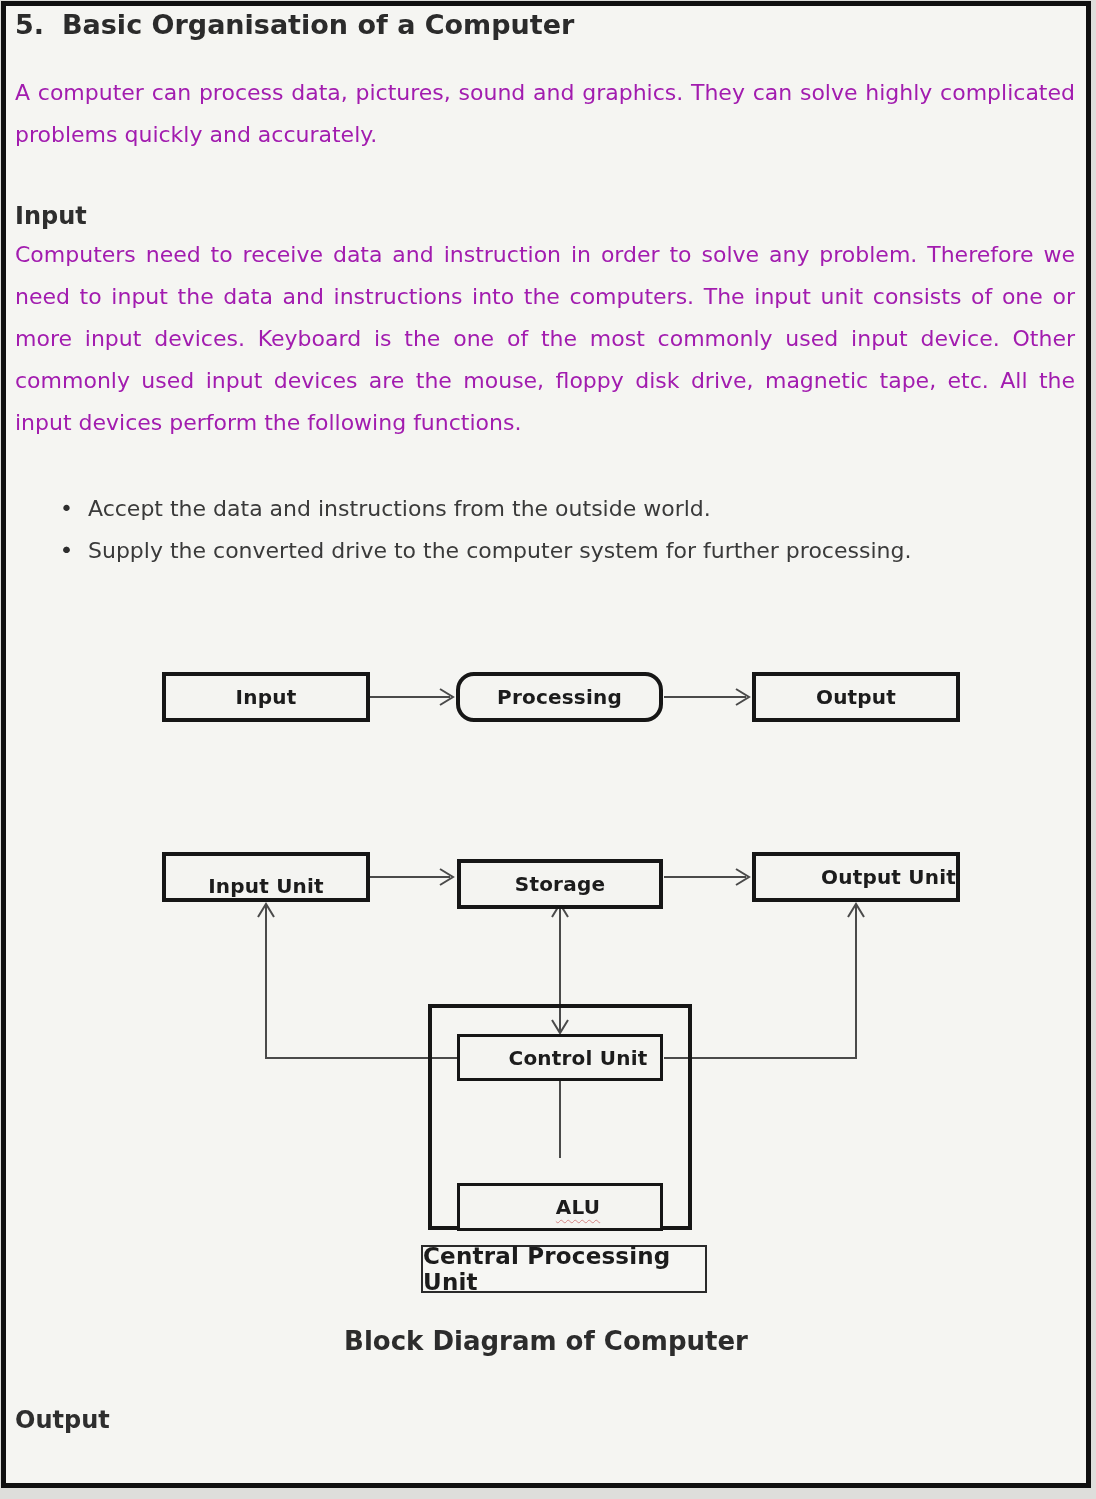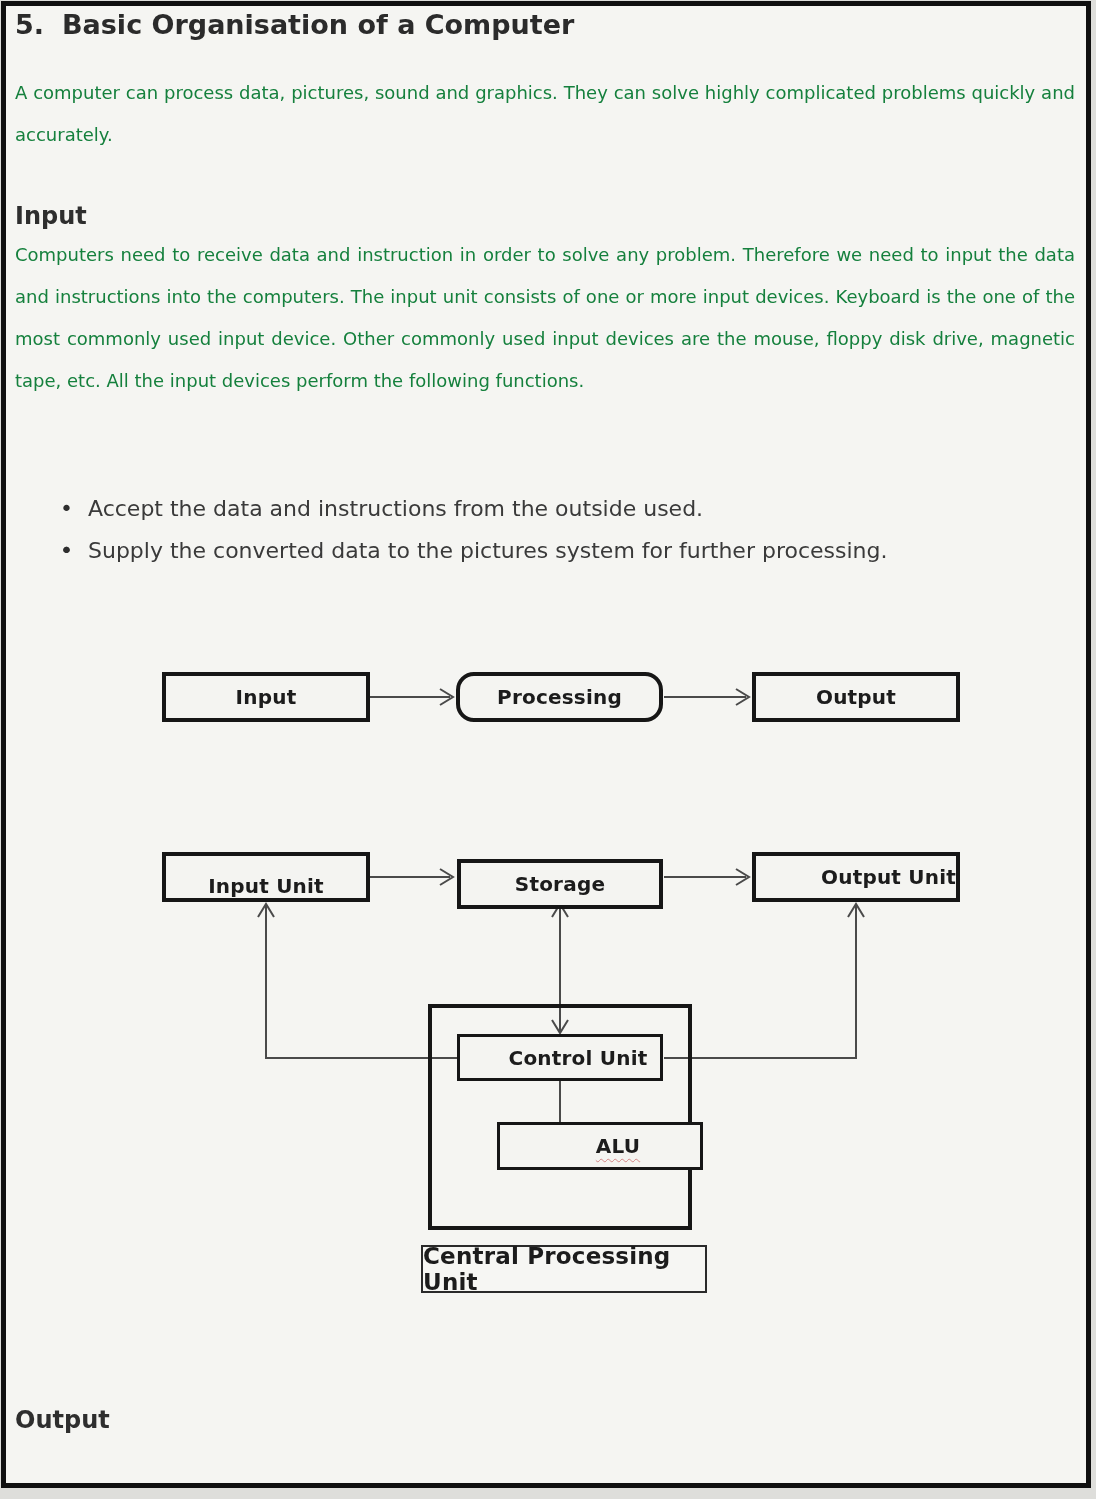--- a/index.html
+++ b/index.html
@@ -14,21 +14,21 @@
     position:absolute; left:1px; top:1px;
     width:1090px; height:1487px;
     background:#f5f5f2;
     border:5px solid #101010;
     box-sizing:border-box;
     overflow:hidden;
   }
   
   .tblock {
     position:absolute; left:9px; right:11px;
-    color:#15803d; font-size:18px; line-height:42px;
+    color:#a21caf; font-size:22px; line-height:42px;
     text-align:justify;
   }
   .title-row {
     position:absolute; left:9px; top:2px;
     display:flex; align-items:baseline;
     color:#2b2b2b; font-weight:bold; font-size:27px; line-height:34px;
   }
   .title-num { width:47px; }
   .heading {
     position:absolute; left:9px;
@@ -82,28 +82,28 @@
   </div>
 
   <div class="tblock" style="top:66px;">A computer can process data, pictures, sound and graphics.  They can solve highly complicated problems quickly and accurately.</div>
 
   <div class="heading" style="top:196px;">Input</div>
   <div class="tblock" style="top:228px;">Computers need to receive data and instruction in order to solve any problem. Therefore we need to input the data and instructions into the computers. The input unit consists of one or more input devices. Keyboard is the one of the most commonly used input device. Other commonly used input devices are the mouse, floppy disk drive, magnetic tape, etc. All the input devices perform the following functions.</div>
 
   <ul class="bullets" style="top:482px;">
     <li>
       <span class="bullet-dot">•</span>
-      <span>Accept the data and instructions from the outside used.</span>
+      <span>Accept the data and instructions from the outside world.</span>
     </li>
     <li>
       <span class="bullet-dot">•</span>
     </li>
     <li>
       <span class="bullet-dot">•</span>
-      <span>Supply the converted data to the pictures system for further processing.</span>
+      <span>Supply the converted drive to the computer system for further processing.</span>
     </li>
   </ul>
 
   <svg class="connectors" width="1080" height="1477" viewBox="0 0 1080 1477">
     <g stroke="#4a4a4a" stroke-width="2" fill="none">
 
       <path d="M364 691 H444"></path>
       <path d="M434 683 L447 691 L434 699"></path>
       <path d="M658 691 H740"></path>
       <path d="M730 683 L743 691 L730 699"></path>
@@ -144,23 +144,24 @@
     <span>Storage</span>
   </div>
   <div class="dbox" style="left:746px; top:846px; width:208px; height:50px;justify-content:flex-end;">
     <span>Output Unit</span>
   </div>
 
   <div class="dbox cpu-outer" style="left:422px; top:998px; width:264px; height:226px;"></div>
   <div class="dbox inner-box" style="left:451px; top:1028px; width:206px; height:47px;">
     <span>Control Unit</span>
   </div>
-  <div class="dbox inner-box" style="left:451px; top:1116px; width:206px; height:48px;margin-left:40px;">
+  <div class="dbox inner-box" style="left:451px; top:1177px; width:206px; height:48px;">
     <span class="alu-text">ALU</span>
   </div>
   <div class="dbox cpu-label-box" style="left:415px; top:1239px; width:286px; height:48px;">
     <span>Central Processing Unit</span>
   </div>
 
+  <div class="caption">Block Diagram of Computer</div>
 
   <div class="heading" style="top:1400px;">Output</div>
 
 </div>
 
 </body></html>

